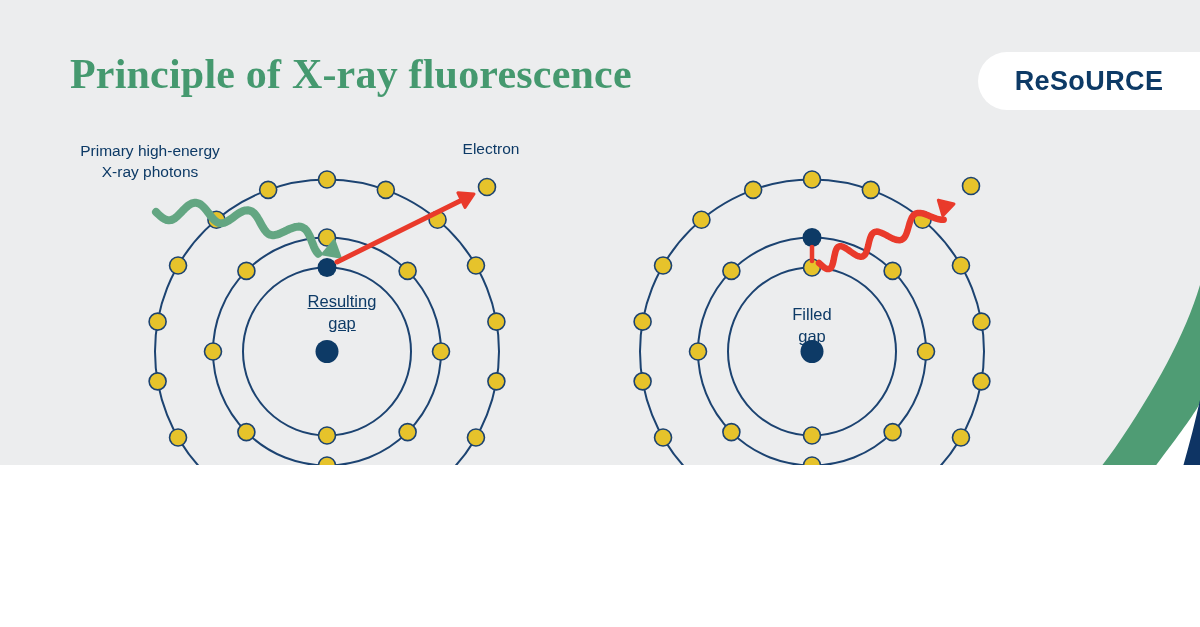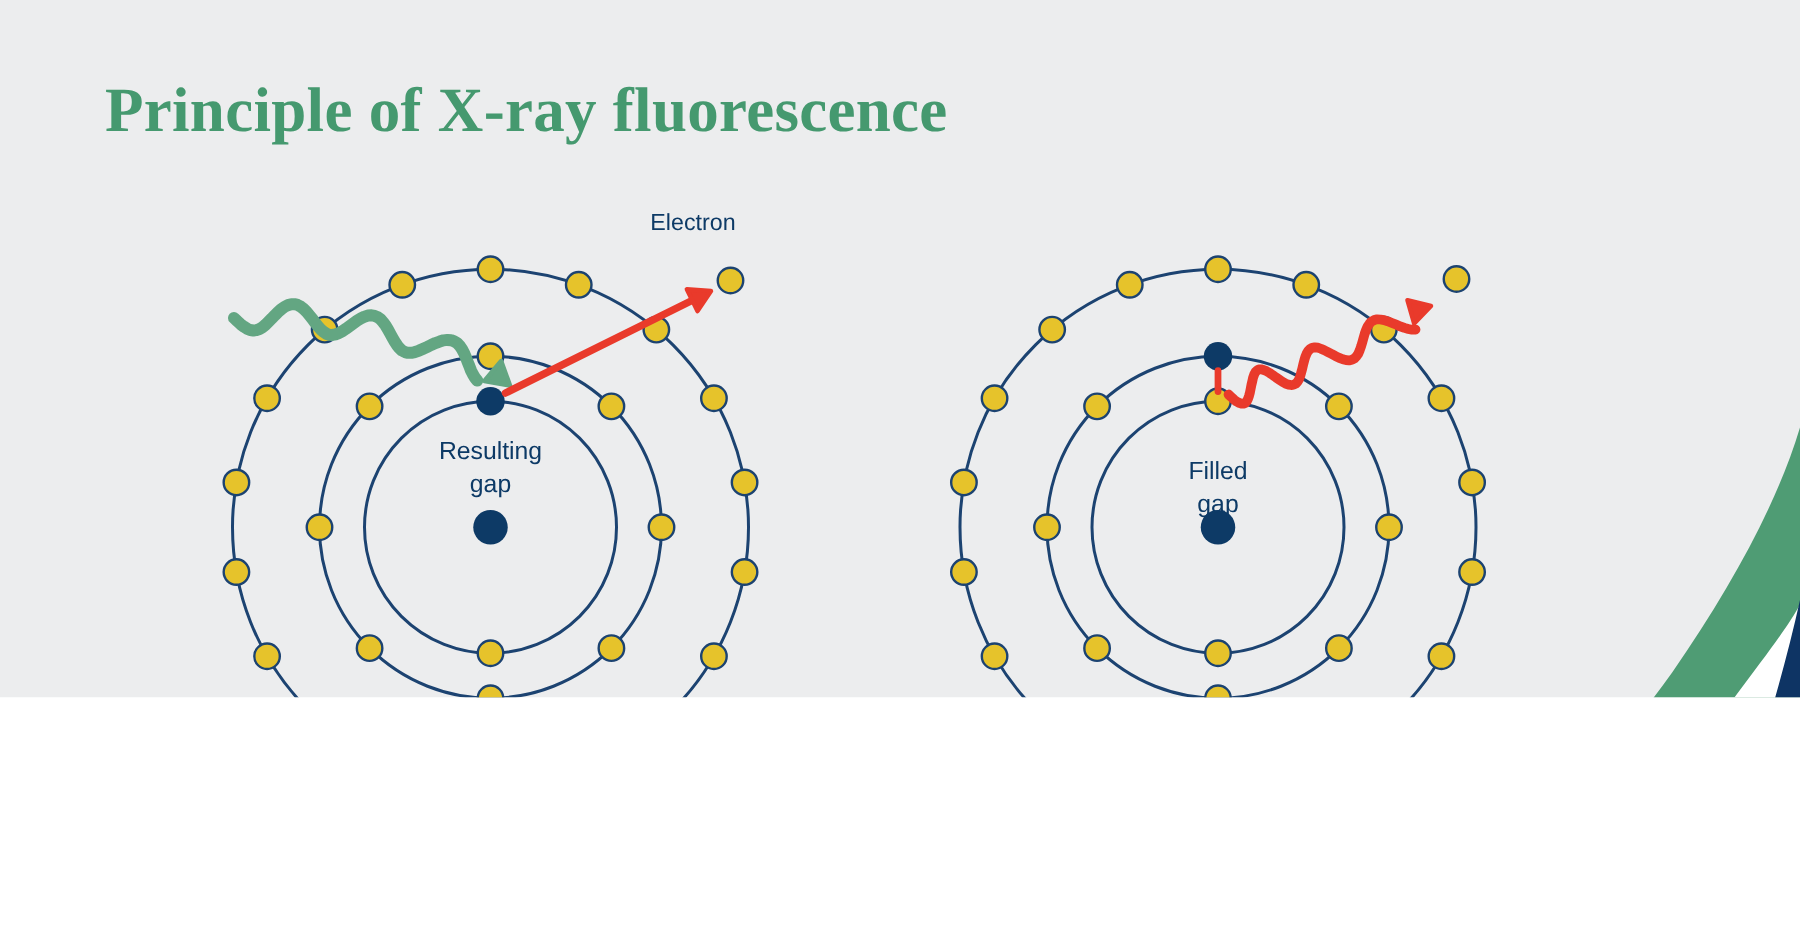--- a/index.html
+++ b/index.html
@@ -20,24 +20,24 @@
     display:flex;align-items:center;justify-content:center;
   }
   .logo-text{
     font-size:27px;font-weight:800;color:var(--navy,#0D3A66);letter-spacing:.4px;
   }
   .diagram-label{
     position:absolute;color:var(--navy,#0D3A66);
     font-size:15.5px;line-height:21px;text-align:center;
   }
   .label-photons{left:40px;top:140px;width:220px;}
-  .label-electron{left:392px;top:138px;width:140px;}
+  .label-electron{left:421px;top:138px;width:140px;}
   .label-radiation{left:879px;top:138px;width:220px;}
   .label-gap{font-size:16.5px;line-height:21.5px;}
-  .label-gap-a{left:257px;top:291px;width:140px;}
+  .label-gap-a{left:272px;top:291px;width:140px;text-decoration:underline;}
   .label-gap-b{left:742px;top:304px;width:140px;}
   .panel-letter{
     position:absolute;color:var(--title-green,#45996F);
     font-size:31px;font-weight:800;line-height:31px;
   }
   .letter-a{left:70px;top:496px;}
   .letter-b{left:592px;top:496px;}
 </style>
 </head>
 <body>
@@ -122,21 +122,28 @@
       <path d="M 474.0 194.0 L 465.0 207.4 L 457.9 192.8 Z" fill="#E93A2B" stroke="#E93A2B" stroke-width="3" stroke-linejoin="round"></path>
       <circle cx="487" cy="187" r="8.5" fill="#E6C32B" stroke="#1C4371" stroke-width="1.6"></circle>
       <line x1="812" y1="247" x2="812" y2="261" stroke="#E93A2B" stroke-width="4.5" stroke-linecap="round"></line>
       <path d="M 819.0 263.0 L 820.9 264.7 L 822.7 266.4 L 824.4 267.7 L 826.1 268.6 L 827.6 269.1 L 829.0 269.1 L 830.2 268.6 L 831.2 267.5 L 832.0 265.9 L 832.7 263.9 L 833.3 261.6 L 833.8 259.1 L 834.3 256.5 L 834.9 254.0 L 835.4 251.7 L 836.1 249.7 L 837.0 248.0 L 838.1 246.9 L 839.3 246.3 L 840.8 246.2 L 842.4 246.6 L 844.3 247.4 L 846.3 248.6 L 848.4 250.0 L 850.6 251.6 L 852.8 253.1 L 854.9 254.5 L 857.0 255.7 L 859.0 256.4 L 860.8 256.7 L 862.4 256.5 L 863.8 255.8 L 865.0 254.6 L 866.0 252.9 L 866.8 250.7 L 867.5 248.3 L 868.2 245.7 L 868.8 243.0 L 869.5 240.3 L 870.2 237.9 L 871.1 235.7 L 872.1 234.0 L 873.4 232.7 L 874.8 231.9 L 876.5 231.6 L 878.5 231.8 L 880.6 232.5 L 882.9 233.5 L 885.3 234.7 L 887.8 236.0 L 890.3 237.4 L 892.8 238.6 L 895.2 239.5 L 897.4 240.1 L 899.4 240.3 L 901.3 239.9 L 902.9 239.0 L 904.3 237.6 L 905.5 235.8 L 906.5 233.5 L 907.4 230.9 L 908.2 228.2 L 909.0 225.3 L 909.8 222.5 L 910.7 220.0 L 911.7 217.7 L 913.0 215.8 L 914.4 214.3 L 916.1 213.4 L 918.1 212.9 L 920.3 213.0 L 922.7 213.4 L 925.2 214.2 L 928.0 215.3 L 930.7 216.4 L 933.5 217.6 L 936.3 218.6 L 938.9 219.3 L 941.4 219.8 L 943.7 219.7" fill="none" stroke="#E93A2B" stroke-width="6.5" stroke-linecap="round" stroke-linejoin="round"></path>
       <path d="M 954.0 204.0 L 942.8 215.7 L 938.3 200.1 Z" fill="#E93A2B" stroke="#E93A2B" stroke-width="3" stroke-linejoin="round"></path>
       <circle cx="971" cy="186" r="8.5" fill="#E6C32B" stroke="#1C4371" stroke-width="1.6"></circle>
     </svg>
 
   <div class="page-title">Principle of X-ray fluorescence</div>
 
+  <div class="logo-pill">
+    <span class="logo-text">ReSoURCE</span>
+  </div>
 
+  <div class="diagram-label label-photons">
+    <span>Primary high-energy</span><br>
+    <span>X-ray photons</span>
+  </div>
 
   <div class="diagram-label label-electron">Electron</div>
 
 
   <div class="diagram-label label-gap label-gap-a">
     <span>Resulting</span><br>
     <span>gap</span>
   </div>
 
   <div class="diagram-label label-gap label-gap-b">

